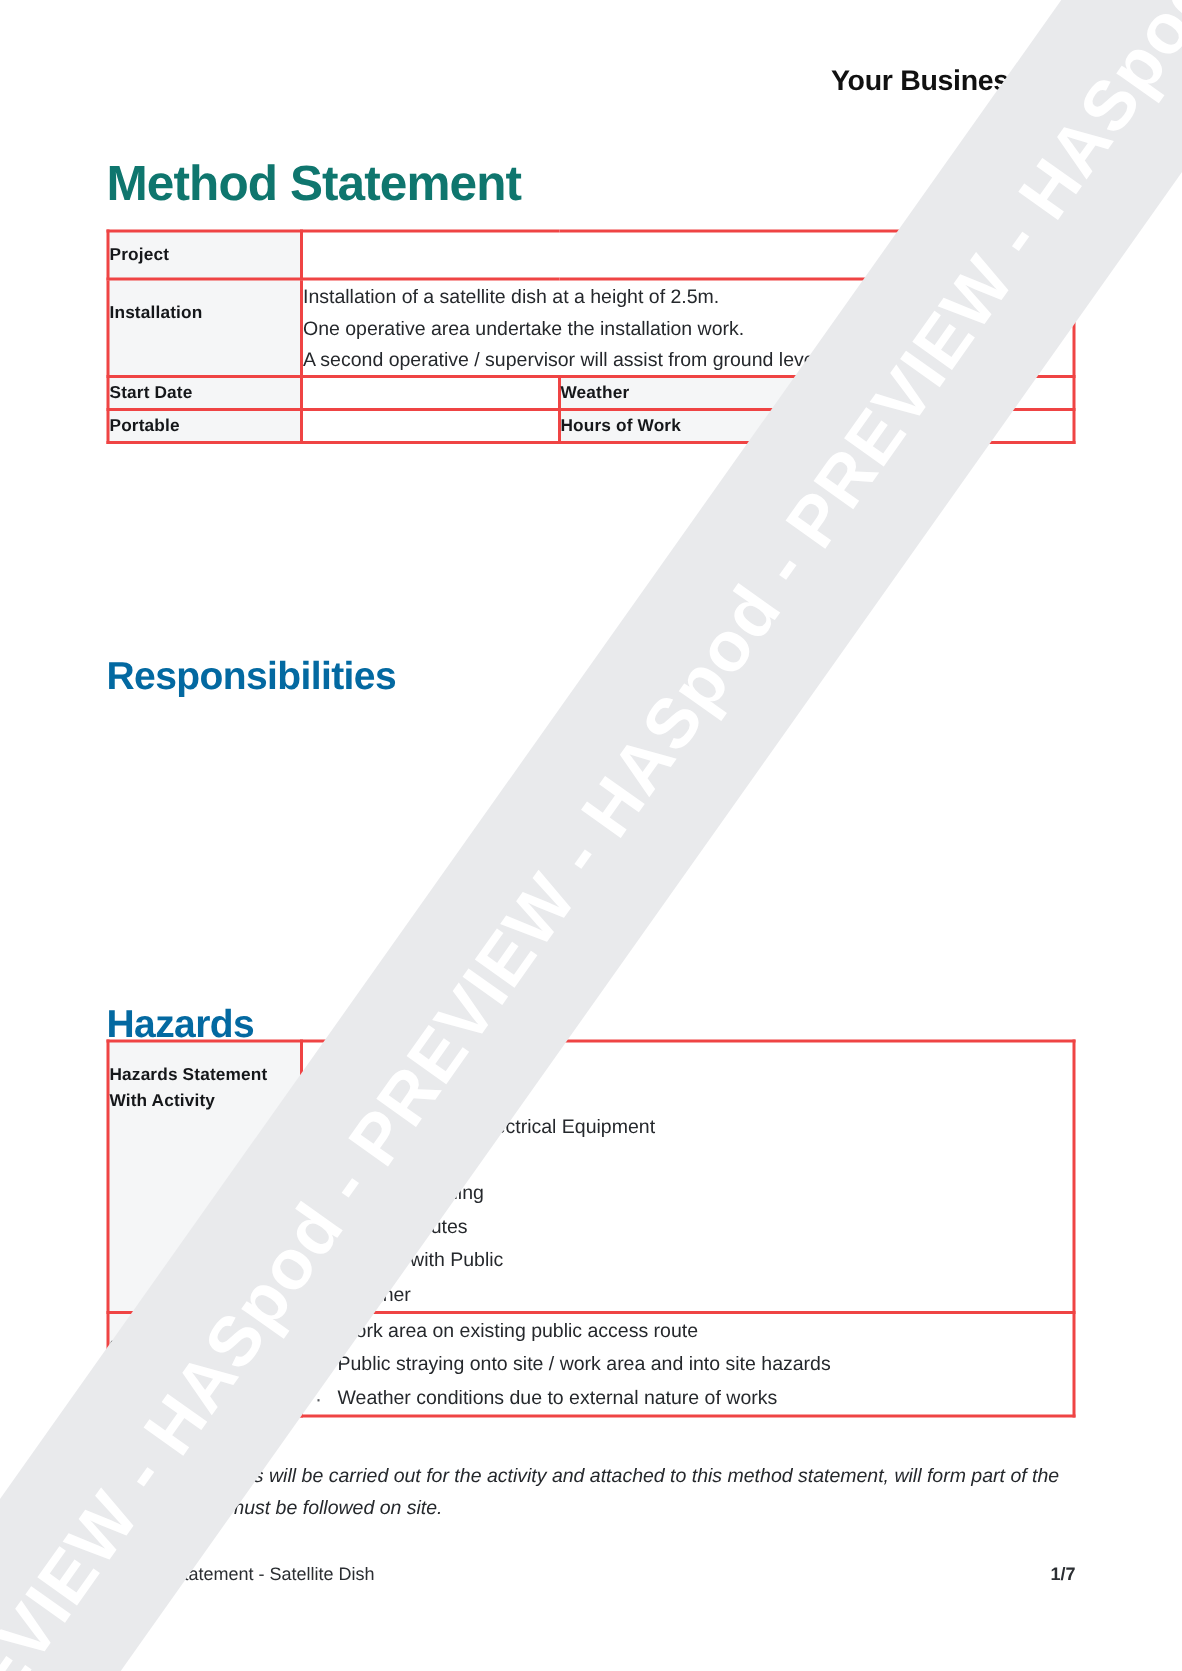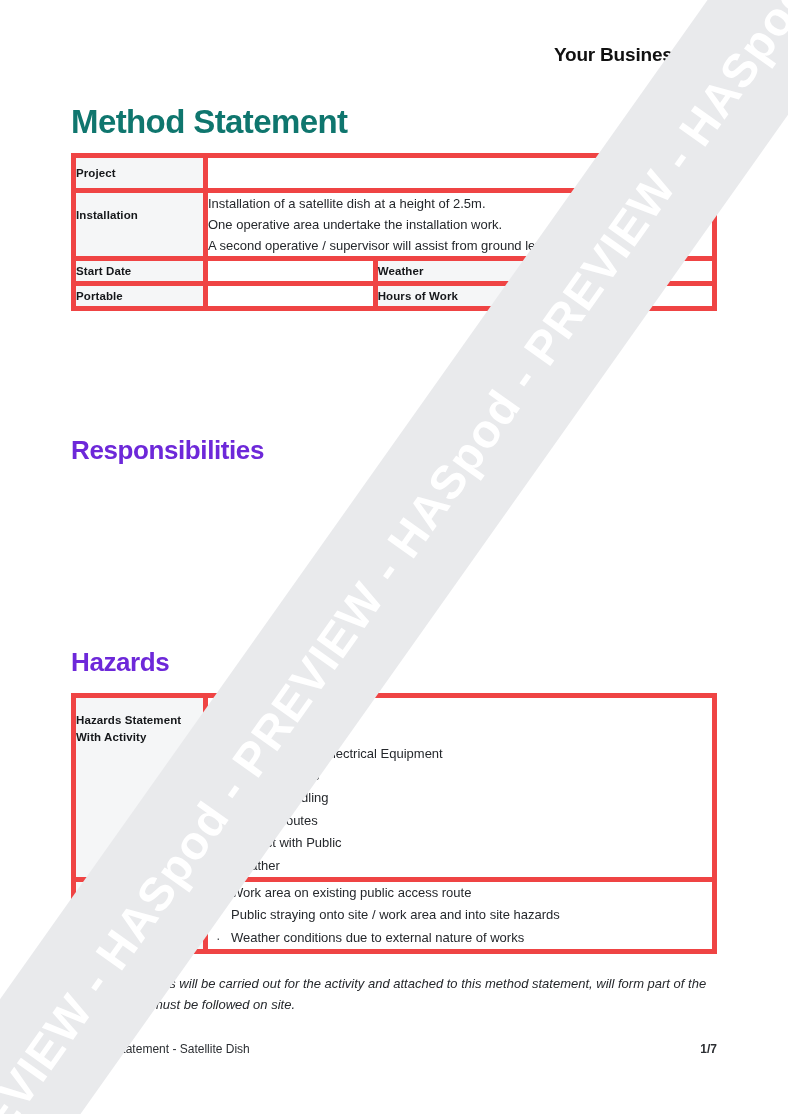--- a/index.html
+++ b/index.html
@@ -45,42 +45,42 @@
     font-weight: bold;
     letter-spacing: -0.6px;
     color: #0f766e;
     margin: 0;
     line-height: 1.1;
   }
   .section-title {
     font-size: 26px;
     font-weight: bold;
     letter-spacing: -0.4px;
-    color: #6d28d9;
+    color: #0369a1;
     margin: 0;
     line-height: 1.1;
   }
   #responsibilities-heading { position: absolute; left: 0; top: 436px; }
-  #hazards-heading { position: absolute; left: 0; top: 648px; }
+  #hazards-heading { position: absolute; left: 0; top: 668px; }
 
   
   .tbl {
     position: absolute;
     left: 0;
     width: 646px;
     border-collapse: collapse;
     table-layout: fixed;
     font-size: 12.5px;
   }
   #info-table { top: 153px; }
   #responsibilities-table { top: 481px; }
   #hazards-table { top: 693px; }
 
   .tbl td {
-    border: 5px solid #ef4444;
+    border: 2px solid #ef4444;
     padding: 0;
     vertical-align: middle;
   }
   .lbl {
     width: 127px;
     background: #f5f6f7;
     font-weight: bold;
     font-size: 11.5px;
     letter-spacing: 0.1px;
     color: #15171a;

